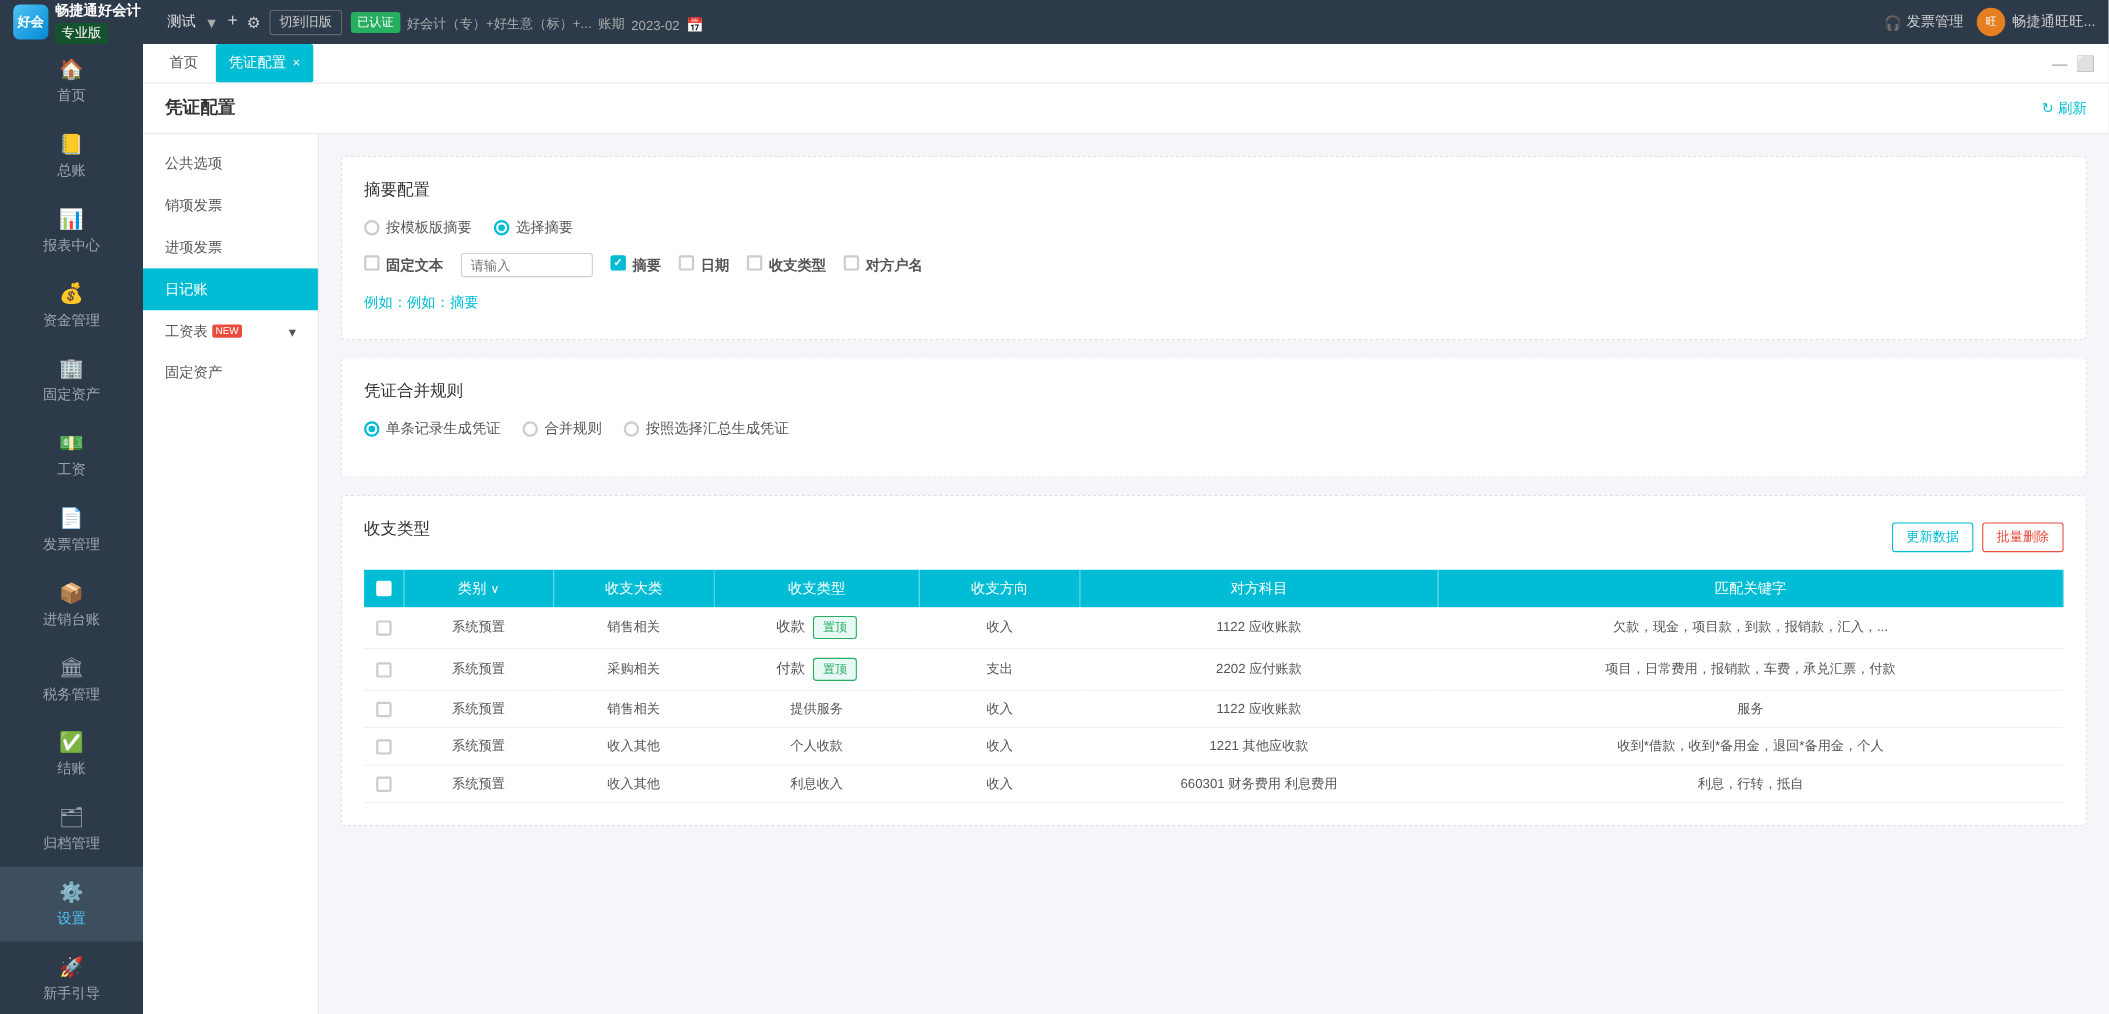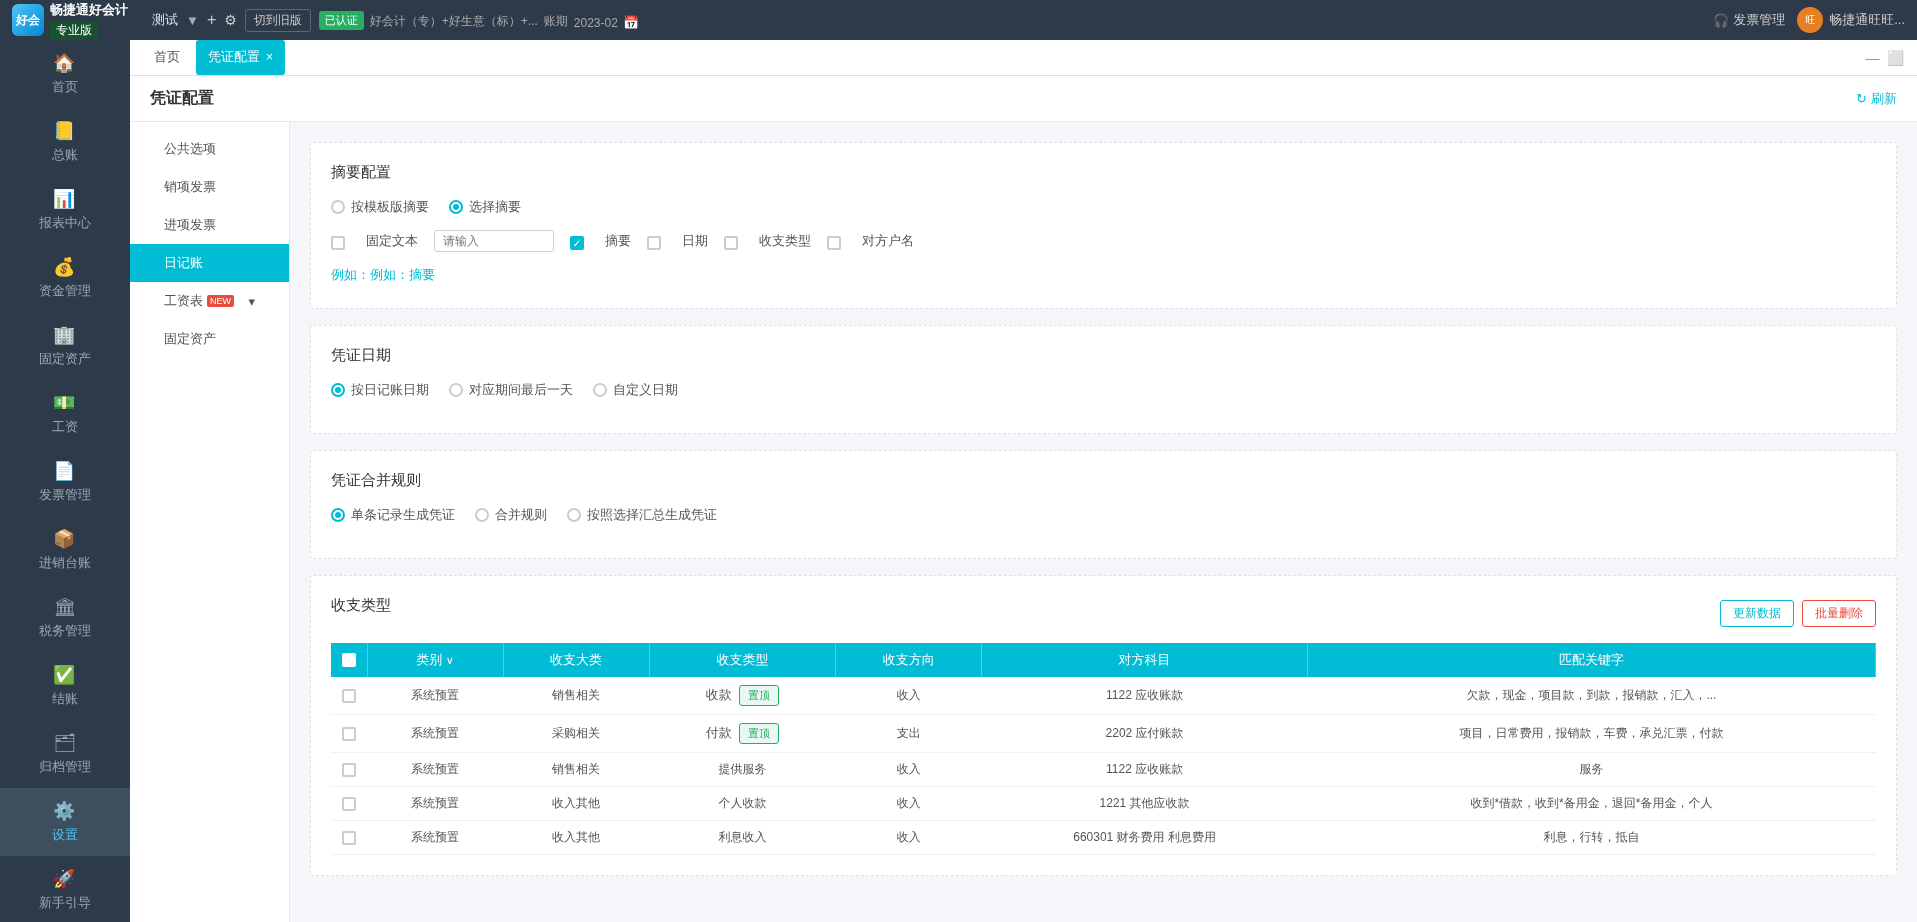--- a/index.html
+++ b/index.html
@@ -47,42 +47,42 @@
 
     
     .page { flex: 1; background: #f5f6fa; display: flex; flex-direction: column; overflow: hidden; }
     .page-header { background: #fff; padding: 12px 20px; border-bottom: 1px solid #e8e8e8; display: flex; align-items: center; justify-content: space-between; }
     .page-title { font-size: 16px; font-weight: bold; color: #333; }
     .refresh-btn { color: #00bcd4; cursor: pointer; font-size: 13px; display: flex; align-items: center; gap: 4px; }
 
     
     .page-body { display: flex; flex: 1; overflow: hidden; }
     .left-nav { width: 160px; background: #fff; border-right: 1px solid #e8e8e8; flex-shrink: 0; padding-top: 8px; }
-    .left-nav-item { padding: 10px 34px; cursor: pointer; color: #555; font-size: 13px; display: flex; align-items: center; gap: 4px; }
+    .left-nav-item { padding: 10px 20px; cursor: pointer; color: #555; font-size: 13px; display: flex; align-items: center; gap: 4px; }
     .left-nav-item.active { background: #00bcd4; color: #fff; }
     .new-badge { background: #e74c3c; color: white; font-size: 9px; padding: 1px 3px; border-radius: 2px; }
     .left-nav-expand { margin-left: auto; }
 
     
     .right-content { flex: 1; overflow-y: auto; padding: 20px; background: #f5f6fa; }
 
     
     .section { background: #fff; border-radius: 4px; padding: 20px; margin-bottom: 16px; border: 1px dashed #e0e0e0; }
     .section-title { font-size: 15px; font-weight: normal; color: #333; margin-bottom: 16px; }
 
     
     .radio-group { display: flex; align-items: center; gap: 20px; margin-bottom: 14px; }
     .radio-item { display: flex; align-items: center; gap: 6px; cursor: pointer; color: #555; }
     .radio-dot { width: 14px; height: 14px; border-radius: 50%; border: 2px solid #ccc; background: white; flex-shrink: 0; display: flex; align-items: center; justify-content: center; }
     .radio-dot.checked { border-color: #00bcd4; }
     .radio-dot.checked::after { content: ''; width: 6px; height: 6px; border-radius: 50%; background: #00bcd4; }
 
     
     .checkbox-row { display: flex; align-items: center; gap: 16px; margin-bottom: 10px; flex-wrap: wrap; }
-    .checkbox-item { display: flex; align-items: flex-end; gap: 21px; cursor: pointer; color: #555; }
+    .checkbox-item { display: flex; align-items: flex-start; gap: 6px; cursor: pointer; color: #555; font-weight: bold; }
     .cb-box { width: 14px; height: 14px; border: 2px solid #ccc; border-radius: 2px; background: white; flex-shrink: 0; display: flex; align-items: center; justify-content: center; }
     .cb-box.checked { background: #00bcd4; border-color: #00bcd4; color: white; font-size: 10px; }
     .cb-input { border: 1px solid #d0d0d0; border-radius: 3px; padding: 3px 8px; width: 120px; color: #999; font-size: 12px; outline: none; }
 
     
     .example-text { color: #00bcd4; font-size: 12px; margin-top: 6px; padding: 4px 0; }
 
     
     .table-section { background: #fff; border-radius: 4px; padding: 20px; border: 1px dashed #e0e0e0; }
     .table-header-row { display: flex; justify-content: space-between; align-items: center; margin-bottom: 12px; }
@@ -282,37 +282,20 @@
               <div class="checkbox-item">
                 <div class="cb-box"></div>
                 <span>对方户名</span>
               </div>
             </div>
             <div class="example-text">
               <span>例如：</span><span>例如：摘要</span>
             </div>
           </div>
 
-          <div class="section">
-            <div class="section-title">凭证日期</div>
-            <div class="radio-group">
-              <div class="radio-item">
-                <div class="radio-dot checked"></div>
-                <span>按日记账日期</span>
-              </div>
-              <div class="radio-item">
-                <div class="radio-dot"></div>
-                <span>对应期间最后一天</span>
-              </div>
-              <div class="radio-item">
-                <div class="radio-dot"></div>
-                <span>自定义日期</span>
-              </div>
-            </div>
-          </div>
 
           <div class="section">
             <div class="section-title">凭证合并规则</div>
             <div class="radio-group">
               <div class="radio-item">
                 <div class="radio-dot checked"></div>
                 <span>单条记录生成凭证</span>
               </div>
               <div class="radio-item">
                 <div class="radio-dot"></div>

